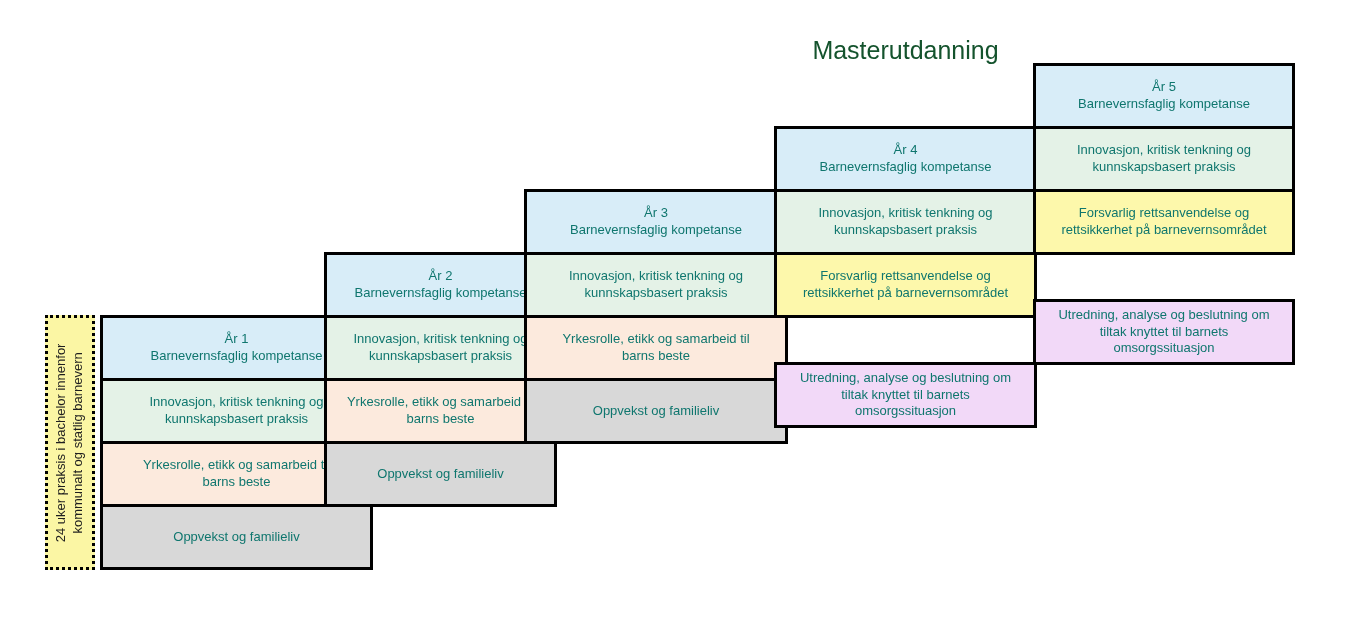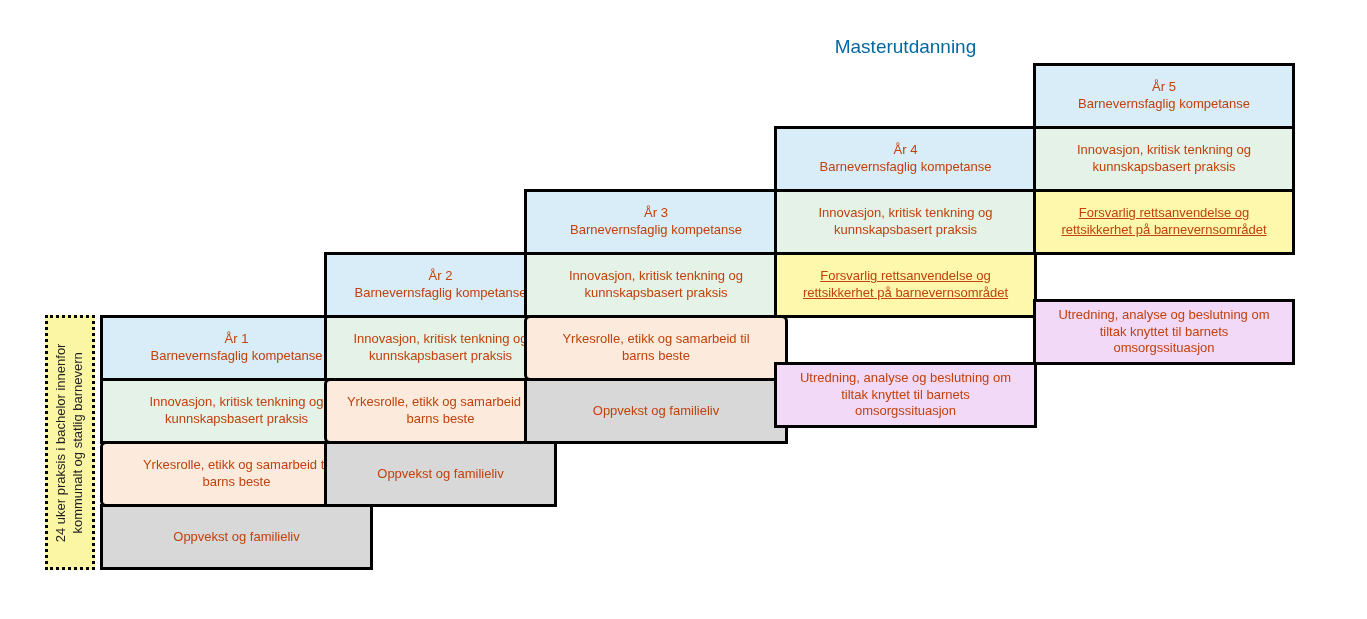--- a/index.html
+++ b/index.html
@@ -10,22 +10,22 @@
   }
   .canvas {
     position: relative;
     width: 1367px;
     height: 619px;
     background: #ffffff;
     overflow: hidden;
   }
   .heading {
     position: absolute;
-    font-size: 19px;
-    color: #0369a1;
+    font-size: 25px;
+    color: #14532d;
     text-align: center;
     letter-spacing: 0px;
   }
   #master-heading   { left: 774px; top: 36px;  width: 263px; }
   #bachelor-heading { left: 311px; top: 170px; width: 228px; }
 
   .col { position: absolute; }
   #col-year-1 { left: 100px;  top: 315px; width: 273px; }
   #col-year-2 { left: 324px;  top: 252px; width: 233px; }
   #col-year-3 { left: 524px;  top: 189px; width: 264px; }
@@ -37,30 +37,30 @@
     height: 66px;
     border: 3px solid #000000;
     margin-top: -3px;
     display: flex;
     align-items: center;
     justify-content: center;
     text-align: center;
     white-space: pre-line;
     font-size: 13px;
     line-height: 1.28;
-    color: #c2410c;
+    color: #0f766e;
     padding: 0 2px;
   }
   .cell:first-child { margin-top: 0; }
 
   .c-blue   { background: #d8edf8; }
   .c-green  { background: #e4f2e7; }
-  .c-peach  { background: #fceadd; border-radius: 6px; }
+  .c-peach  { background: #fceadd; }
   .c-gray   { background: #d8d8d8; }
-  .c-yellow { background: #fdf8ab; text-decoration: underline; }
+  .c-yellow { background: #fdf8ab; }
   .c-purple { background: #f2d9f8; margin-top: 44px; }
 
   .praksis-box {
     position: absolute;
     left: 45px;
     top: 315px;
     width: 50px;
     height: 255px;
     box-sizing: border-box;
     background: #fbf6a4;

